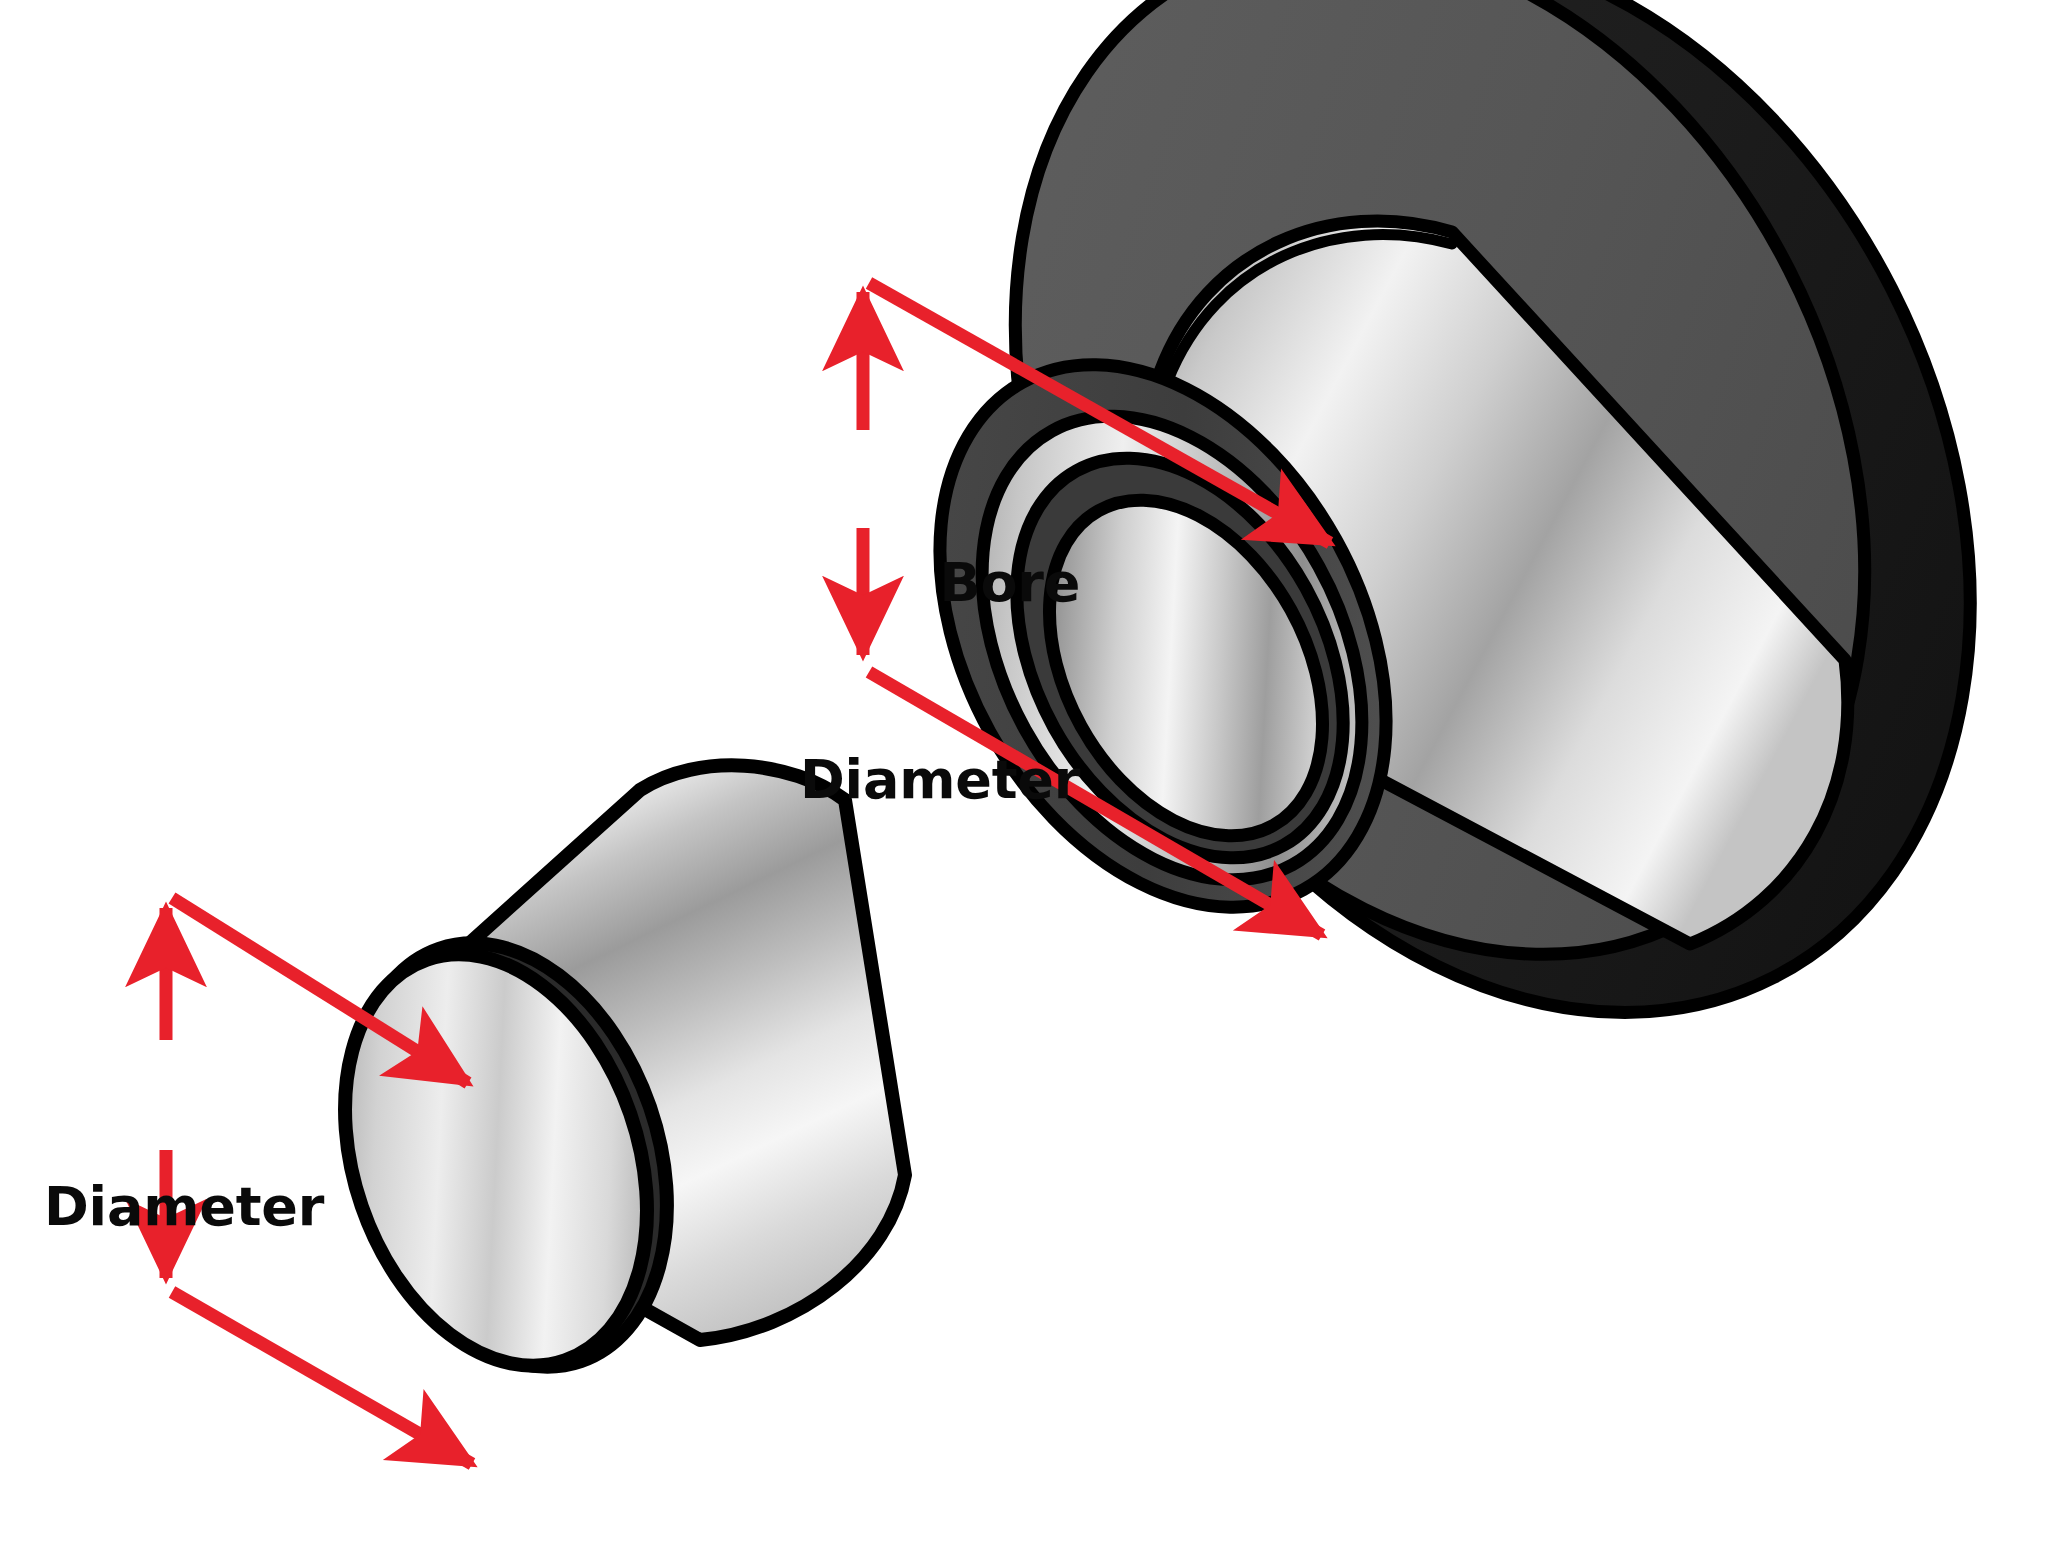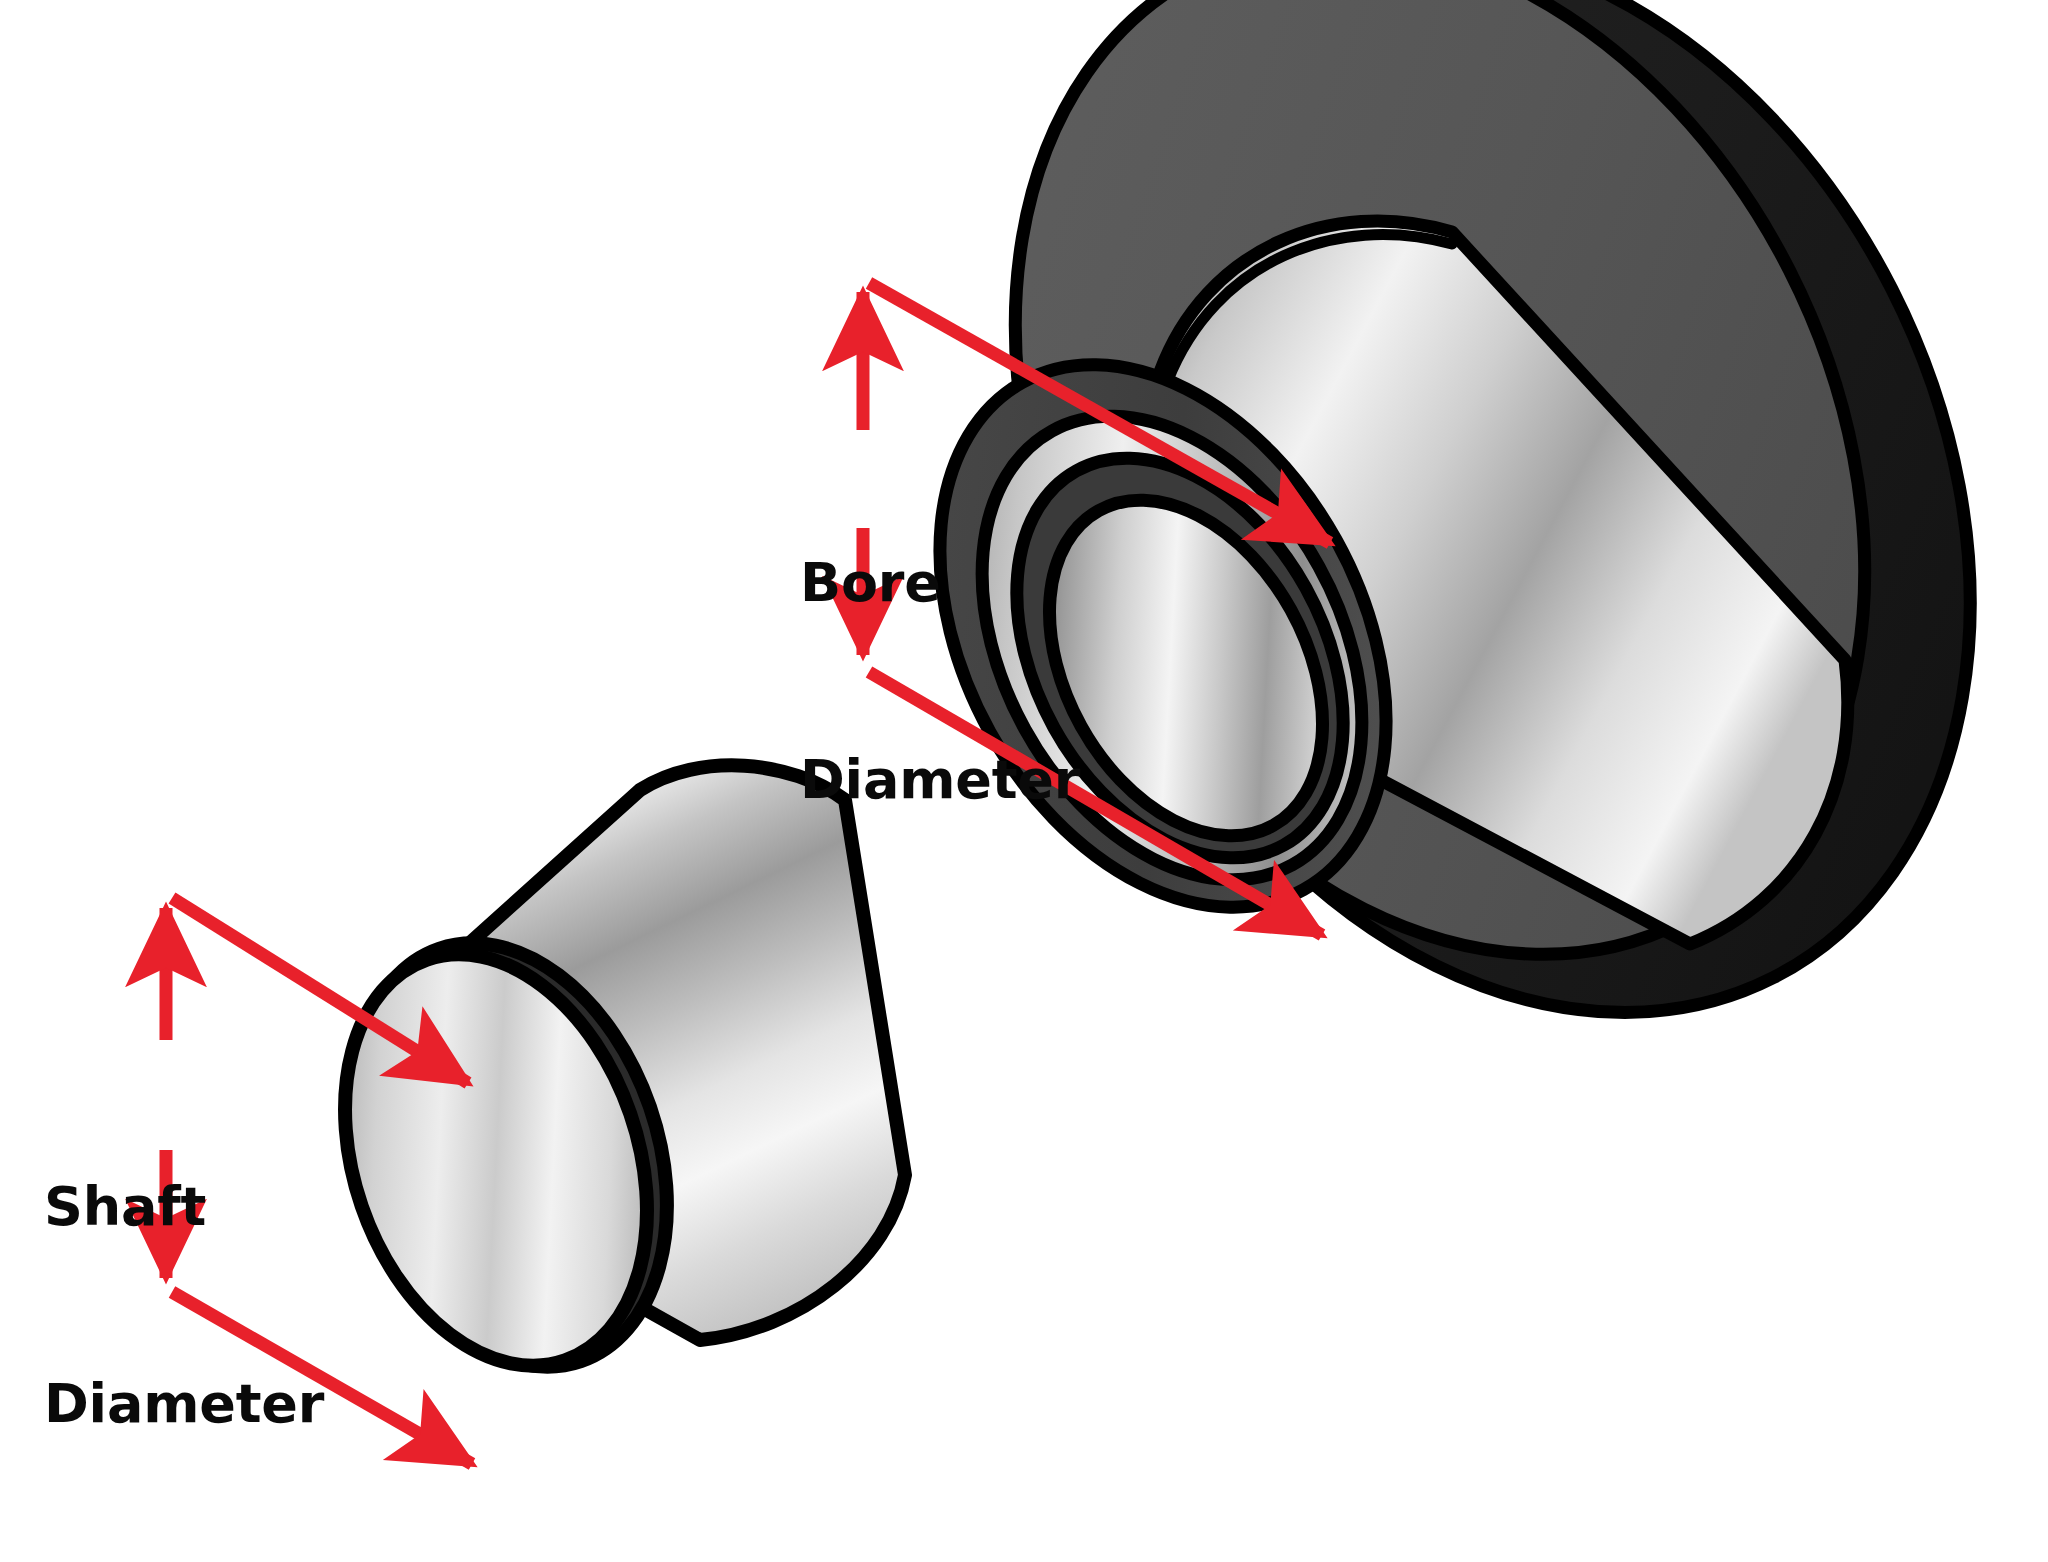--- a/index.html
+++ b/index.html
@@ -34,21 +34,21 @@
     font-weight: 600;
     line-height: 1.22;
     color: #0a0a0a;
     white-space: pre;
     letter-spacing: -0.2px;
     user-select: none;
   }
   #bore-label {
     left: 800px;
     top: 418px;
-    text-align: left;
+    text-align: right;
   }
   #shaft-label {
     left: 44px;
     top: 1042px;
     text-align: left;
   }
 </style>
 </head>
 <body>
 
@@ -221,17 +221,16 @@
     </g>
 
   </svg>
 
   <div class="label" id="bore-label">
     <div>Bore</div>
     <div>Diameter</div>
   </div>
 
   <div class="label" id="shaft-label">
-    <div>Shaft</div>
     <div>Diameter</div>
   </div>
 
 </div>
 
 </body></html>

